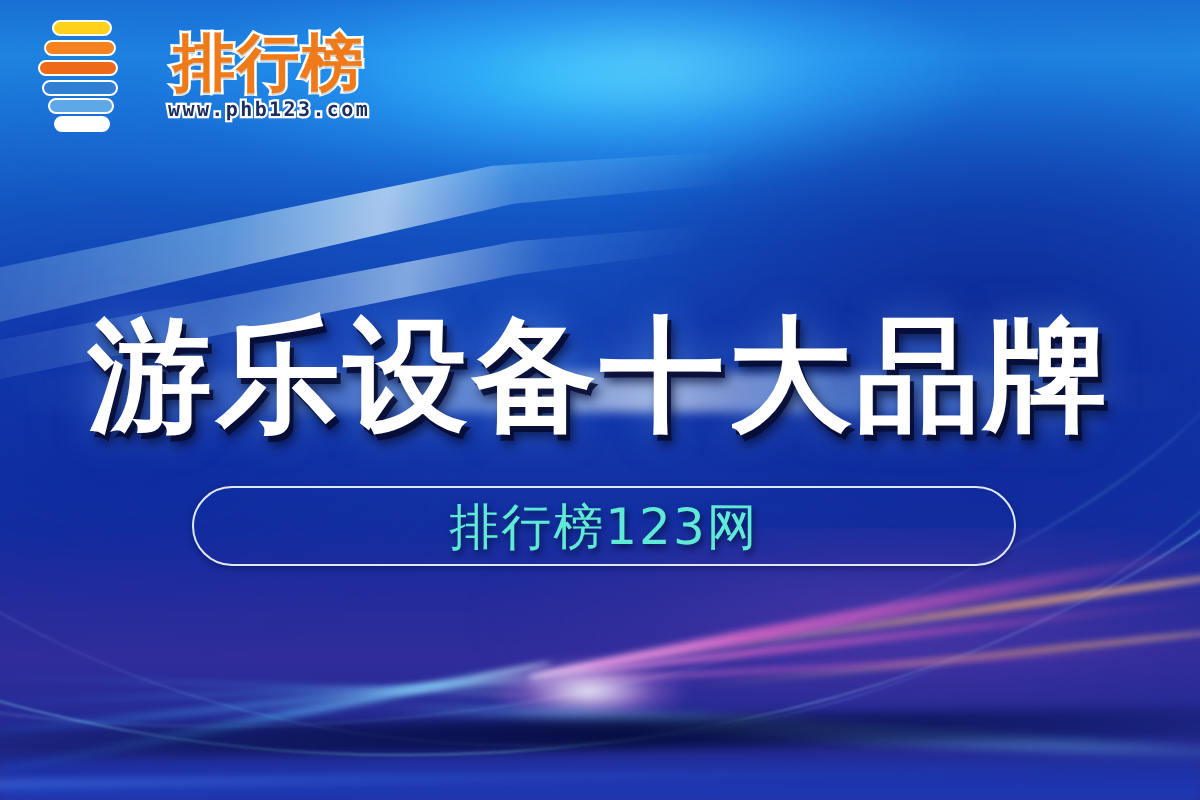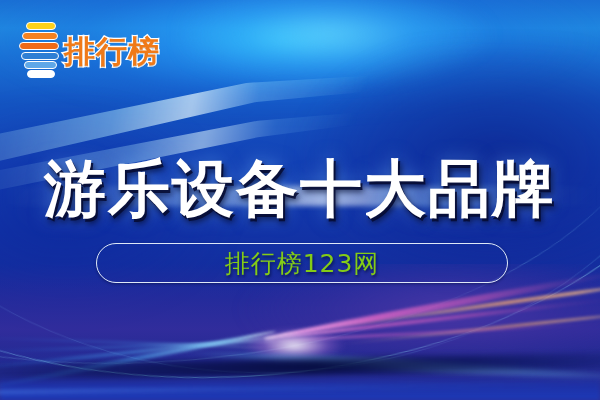--- a/index.html
+++ b/index.html
@@ -351,23 +351,22 @@
     filter: blur(2px);
   }
 
   
   .logo {
     position: absolute;
     left: 14px;
     top: 10px;
     display: flex;
     align-items: center;
-    gap: 0;
+    gap: 20px;
     z-index: 6;
-    margin-top: 12px;
   }
   .logo-mark {
     position: relative;
     width: 52px;
     height: 58px;
   }
   .logo-bar {
     position: absolute;
     height: 8px;
     border-radius: 5px;
@@ -437,21 +436,21 @@
     display: flex;
     align-items: center;
     justify-content: center;
     box-shadow: 0 1px 3px rgba(4,10,50,0.45);
   }
   .subtitle-text {
     font-family: "DejaVu Sans", "Liberation Sans", sans-serif;
     font-size: 25px;
     font-weight: normal;
     letter-spacing: 1px;
-    color: #84cc16;
+    color: #5eead4;
     text-shadow: 1px 2px 3px rgba(4,10,50,0.7);
   }
 </style>
 </head>
 <body>
 
 <div id="banner">
 
   <div class="bg-base"></div>
   <div class="bg-topglow"></div>
@@ -494,20 +493,21 @@
     <div class="logo-mark">
         <div class="logo-bar" style="left: 12px; top: 0px; width: 30px; background: rgb(255, 209, 26);"></div>
         <div class="logo-bar" style="left: 8px; top: 10px; width: 36px; background: rgb(245, 130, 32);"></div>
         <div class="logo-bar" style="left: 5px; top: 20px; width: 40px; background: rgb(239, 106, 24);"></div>
         <div class="logo-bar" style="left: 7px; top: 30px; width: 38px; background: rgb(47, 127, 212);"></div>
         <div class="logo-bar" style="left: 10px; top: 39px; width: 33px; background: rgb(95, 168, 232);"></div>
         <div class="logo-bar" style="left: 13px; top: 48px; width: 28px; background: rgb(255, 255, 255);"></div>
       </div>
     <div class="logo-text-wrap">
       <div class="logo-cn">排行榜</div>
+      <div class="logo-url">www.phb123.com</div>
     </div>
   </div>
 
   <div class="headline">游乐设备十大品牌</div>
 
   <div class="subtitle-pill">
     <span class="subtitle-text">排行榜123网</span>
   </div>
 
 </div>

